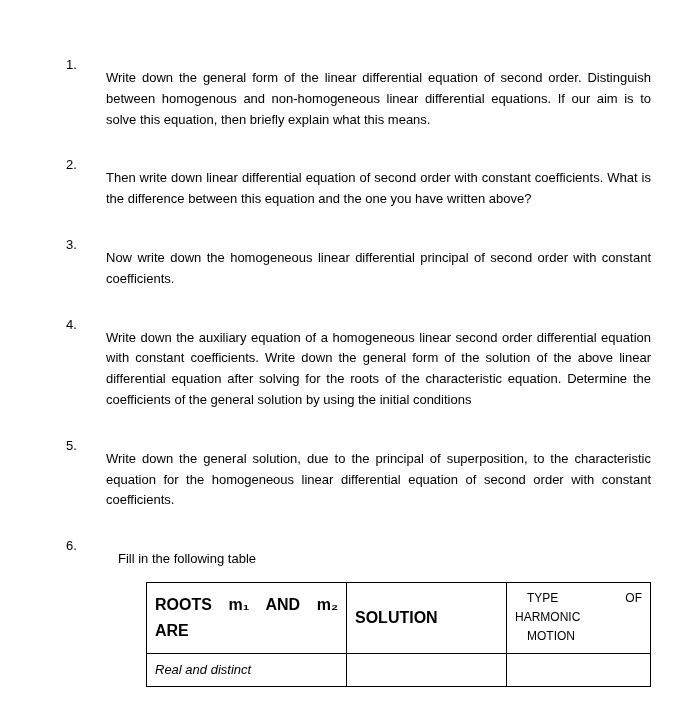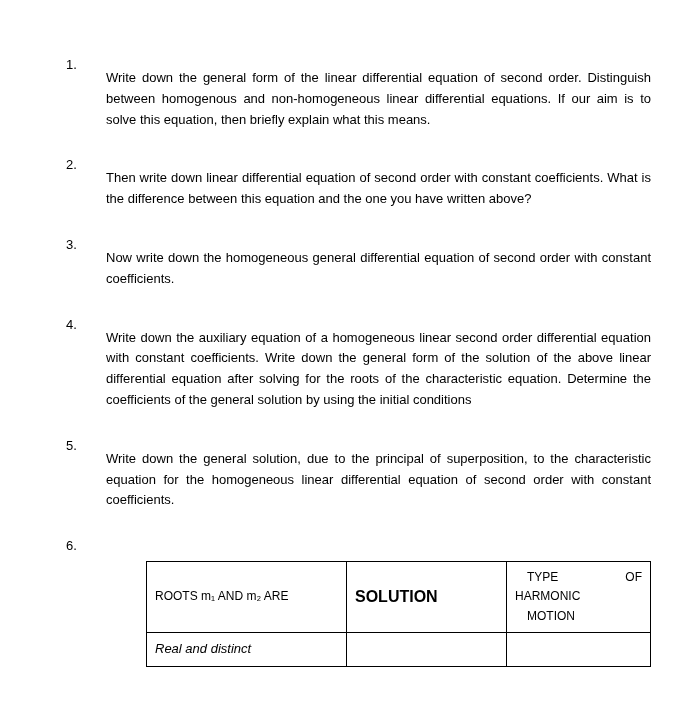--- a/index.html
+++ b/index.html
@@ -47,22 +47,22 @@
       border-collapse: collapse;
       width: 100%;
     }
     table td, table th {
       border: 1px solid #000;
       padding: 6px 8px;
       font-size: 13px;
       vertical-align: middle;
     }
     .th-roots {
-      font-weight: normal;
-      font-size: 12px;
+      font-weight: bold;
+      font-size: 16px;
       width: 200px;
     }
     .th-solution {
       font-weight: bold;
       font-size: 16px;
       width: 160px;
     }
     .th-type {
       font-weight: normal;
       font-size: 12px;
@@ -78,30 +78,31 @@
 <body>
 
 <ol>
   <li>
     <span class="li-content">Write down the general form of the linear differential equation of second order. Distinguish between homogenous and non-homogeneous linear differential equations. If our aim is to solve this equation, then briefly explain what this means.</span>
   </li>
   <li>
     <span class="li-content">Then write down linear differential equation of second order with constant coefficients. What is the difference between this equation and the one you have written above?</span>
   </li>
   <li>
-    <span class="li-content">Now write down the homogeneous general differential equation of second order with constant coefficients.</span>
+    <span class="li-content">Now write down the homogeneous linear differential principal of second order with constant coefficients.</span>
   </li>
   <li>
     <span class="li-content">Write down the auxiliary equation of a homogeneous linear second order differential equation with constant coefficients. Write down the general form of the solution of the above linear differential equation after solving for the roots of the characteristic equation. Determine the coefficients of the general solution by using the initial conditions</span>
   </li>
   <li>
     <span class="li-content">Write down the general solution, due to the principal of superposition, to the characteristic equation for the homogeneous linear differential equation of second order with constant coefficients.</span>
   </li>
   <li>
     <div class="li-content">
+      <span>Fill in the following table</span>
       <div class="table-section">
         <table>
           <thead>
             <tr>
               <td class="th-roots">ROOTS m₁ AND m₂ ARE</td>
               <td class="th-solution">SOLUTION</td>
               <td class="th-type">
                 <span>TYPE   OF   HARMONIC</span><br>
                 <span>MOTION</span>
               </td>

